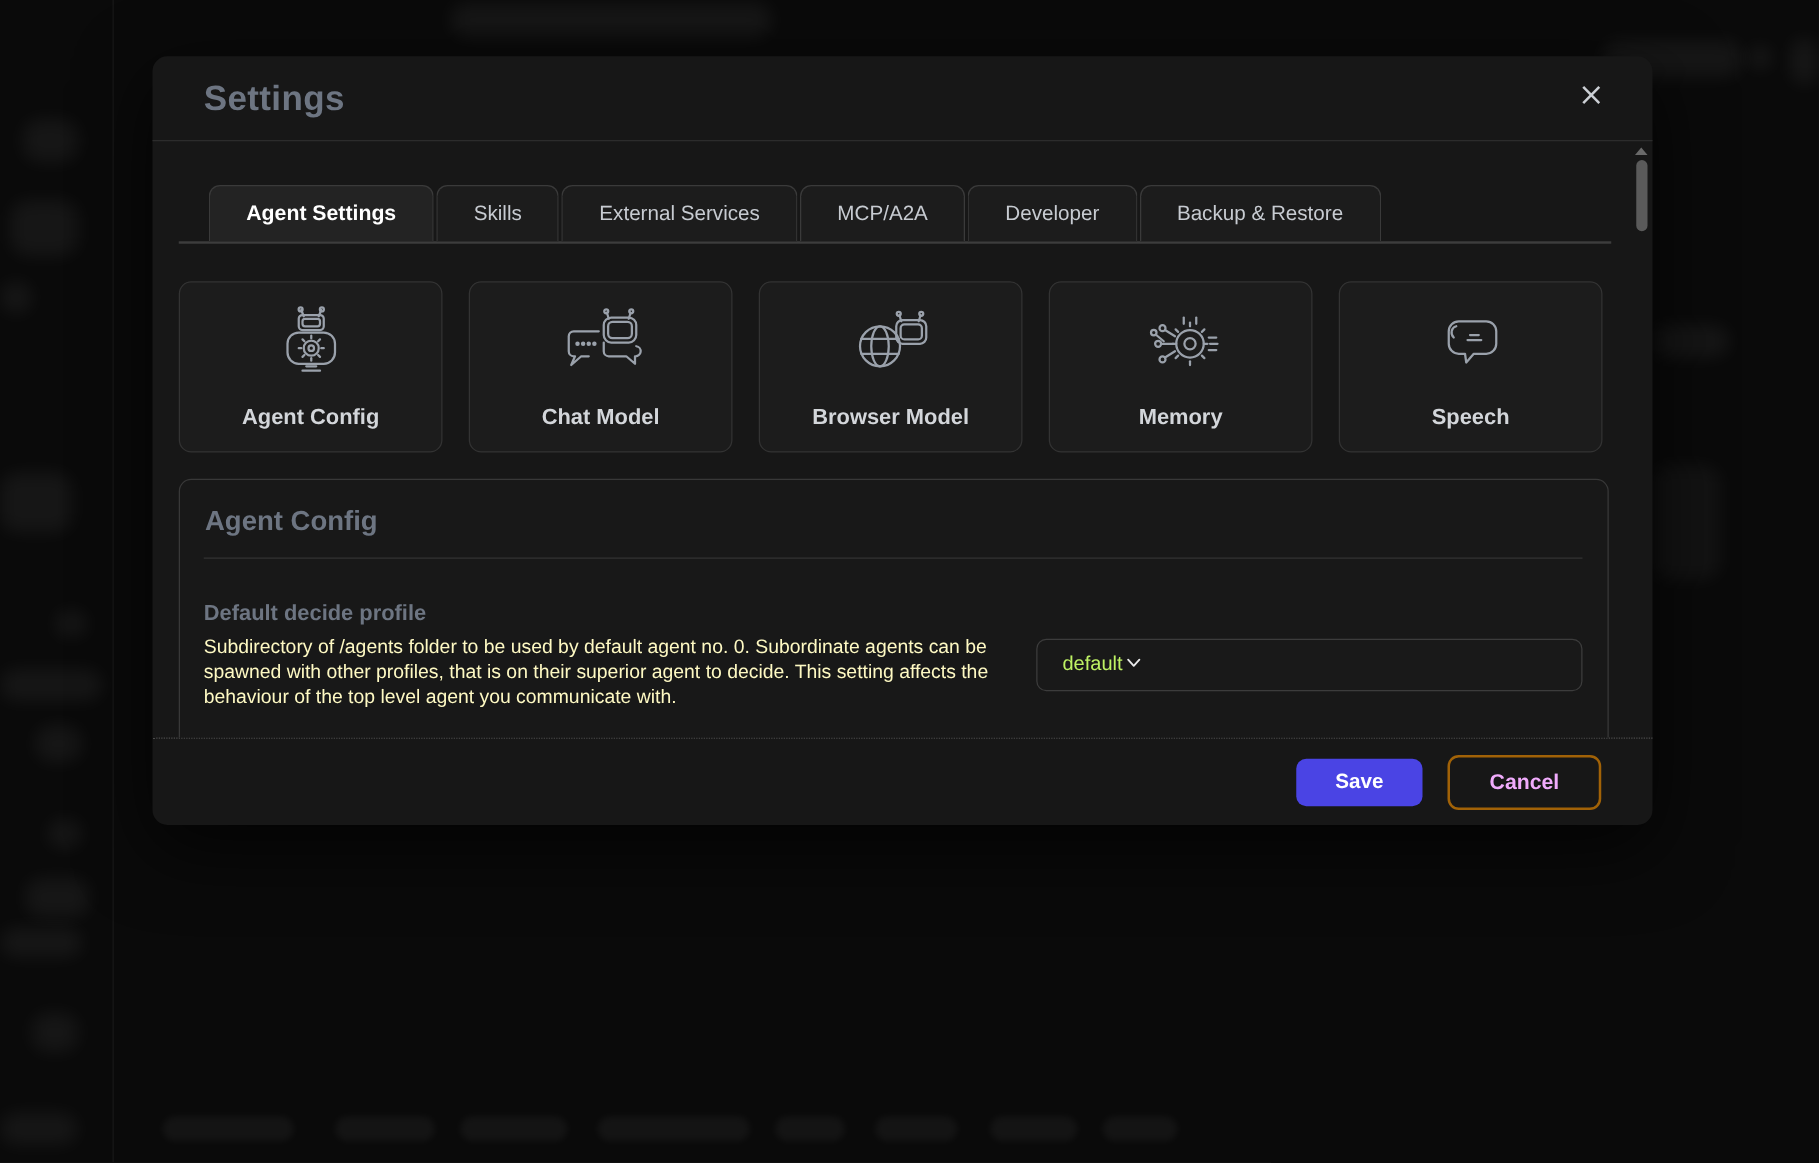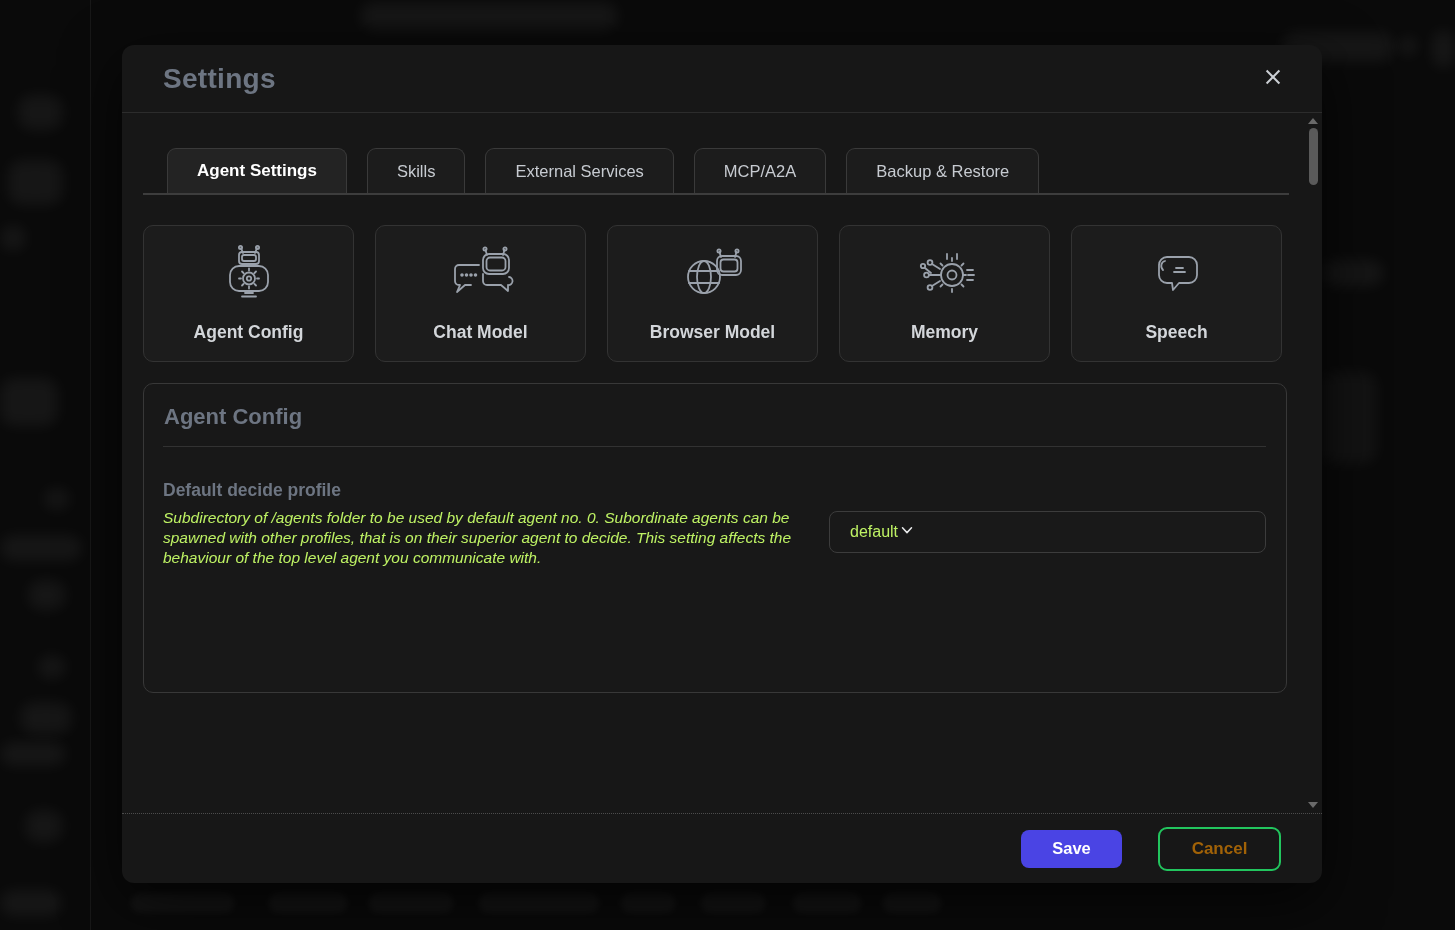--- a/index.html
+++ b/index.html
@@ -11,39 +11,39 @@
     color:#e2e4e7;
   }
 
   
   .bg-divider { position:absolute; left:90px; top:0; width:1px; height:930px; background:rgba(255,255,255,0.06); }
   .blob { position:absolute; background:rgba(255,255,255,0.05); border-radius:14px; filter:blur(7px); }
   .chip { position:absolute; height:20px; background:rgba(255,255,255,0.045); border-radius:10px; filter:blur(3px); }
 
   
   .modal {
-    position:absolute; left:122px; top:45px; width:1200px; height:838px;
+    position:absolute; left:122px; top:45px; width:1200px; height:615px;
     background:#171717; border-radius:12px;
     box-shadow:0 18px 60px rgba(0,0,0,0.7);
     display:flex; flex-direction:column;justify-content:center;
   }
   .modal-header {
     height:68px; flex:0 0 68px; display:flex; align-items:center;
     padding:0 34px 0 41px; border-bottom:1px solid #2c2c2c;
   }
   .modal-title { font-size:28px; font-weight:bold; color:#6d7582; letter-spacing:0.3px; }
   .close-btn { margin-left:auto; width:30px; height:30px; display:flex; align-items:center; justify-content:center; cursor:pointer; border-radius:6px; }
   .close-btn svg { stroke:#ccd0d5; }
 
   .modal-content {
     flex:1 1 auto; position:relative; overflow:hidden; padding:0 34px 0 21px;
   }
 
   
-  .tabs { display:flex; gap:20px; margin-top:35px; padding-left:24px; position:relative; }
+  .tabs { display:flex; gap:2px; margin-top:35px; padding-left:24px; position:relative; }
   .tab {
     height:45px; display:flex; align-items:center; padding:0 29px;
     background:#1c1c1c; border:1px solid #3a3a3a; border-bottom:none;
     border-radius:9px 9px 0 0; font-size:16.5px; color:#c7cbd1; cursor:pointer;
     position:relative; z-index:1;
   }
   .tab.active { background:#232323; color:#ffffff; font-weight:bold; font-size:17px; }
   .tabs-underline { height:2px; background:#3d3d3d; width:1146px; margin-top:0; }
 
   
@@ -60,21 +60,21 @@
   .section {
     margin-top:21px; width:1144px; min-height:310px;
     background:#181818; border:1px solid #383838; border-radius:10px;
     padding:20px 20px 0 19px;
   }
   .section-title { font-size:22px; font-weight:bold; color:#6d7582; padding-left:1px; }
   .section-divider { height:1px; background:#323232; margin:16px 0 0 0; }
   .section-subtitle { font-size:17px; color:#e4e6e9; margin-top:17px; }
   .field-label { font-size:17.5px; font-weight:bold; color:#6d7582; margin-top:33px; }
   .field-row { display:flex; margin-top:7px; }
-  .field-desc { width:648px; font-size:15.5px; line-height:20px; color:#bef264;font-style:italic; }
+  .field-desc { width:648px; font-size:15.5px; line-height:20px; color:#fef9c3; }
   .select {
     margin-left:auto; margin-top:3px; width:437px; height:42px;
     background:#191919; border:1px solid #3c3c3c; border-radius:8px;
     display:flex; align-items:center; padding:0 14px 0 20px;
     font-size:16px; color:#bef264; cursor:pointer;
   }
   .select svg { margin-left:auto; stroke:#e8e9ea; fill:none; stroke-width:2; stroke-linecap:round; stroke-linejoin:round; }
 
   
   .scrollbar { position:absolute; right:3px; top:2px; width:12px; height:697px; }
@@ -88,23 +88,23 @@
     flex:0 0 70px; border-top:1px dotted #4c4c4c;
     display:flex; align-items:center; justify-content:flex-end;
     gap:20px; padding-right:41px;
   }
   .btn-save {
     width:101px; height:38px; background:#4a44e4; color:#ffffff;
     border:none; border-radius:8px; font-size:16.5px; font-weight:bold;
     font-family:"Liberation Sans", sans-serif; cursor:pointer;
   }
   .btn-cancel {
-    width:123px; height:44px; background:transparent; color:#a16207;
-    border:2px solid #22c55e; border-radius:9px; font-size:17px; font-weight:bold;
-    font-family:"Liberation Sans", sans-serif; cursor:pointer;margin-left:16px;
+    width:123px; height:44px; background:transparent; color:#f0abfc;
+    border:2px solid #a16207; border-radius:9px; font-size:17px; font-weight:bold;
+    font-family:"Liberation Sans", sans-serif; cursor:pointer;
   }
 </style>
 </head>
 <body>
 
 <div class="bg-divider"></div>
 <div class="blob" style="left:360px; top:2px; width:258px; height:28px;"></div>
 <div class="blob" style="left:18px; top:95px; width:45px; height:35px;"></div>
 <div class="blob" style="left:8px; top:160px; width:55px; height:45px;"></div>
 <div class="blob" style="left:0px; top:225px; width:26px; height:26px;"></div>
@@ -145,20 +145,21 @@
     </div>
   </div>
 
   <div class="modal-content">
 
     <div class="tabs">
       <div class="tab active">Agent Settings</div>
       <div class="tab">Skills</div>
       <div class="tab">External Services</div>
       <div class="tab">MCP/A2A</div>
+      <div class="tab">Developer</div>
       <div class="tab">Backup &amp; Restore</div>
     </div>
     <div class="tabs-underline"></div>
 
     <div class="cards">
 
       <div class="card">
         <span>
           <svg width="72" height="62" viewBox="0 0 72 60">
             <line x1="30" y1="8" x2="28" y2="3"></line>

